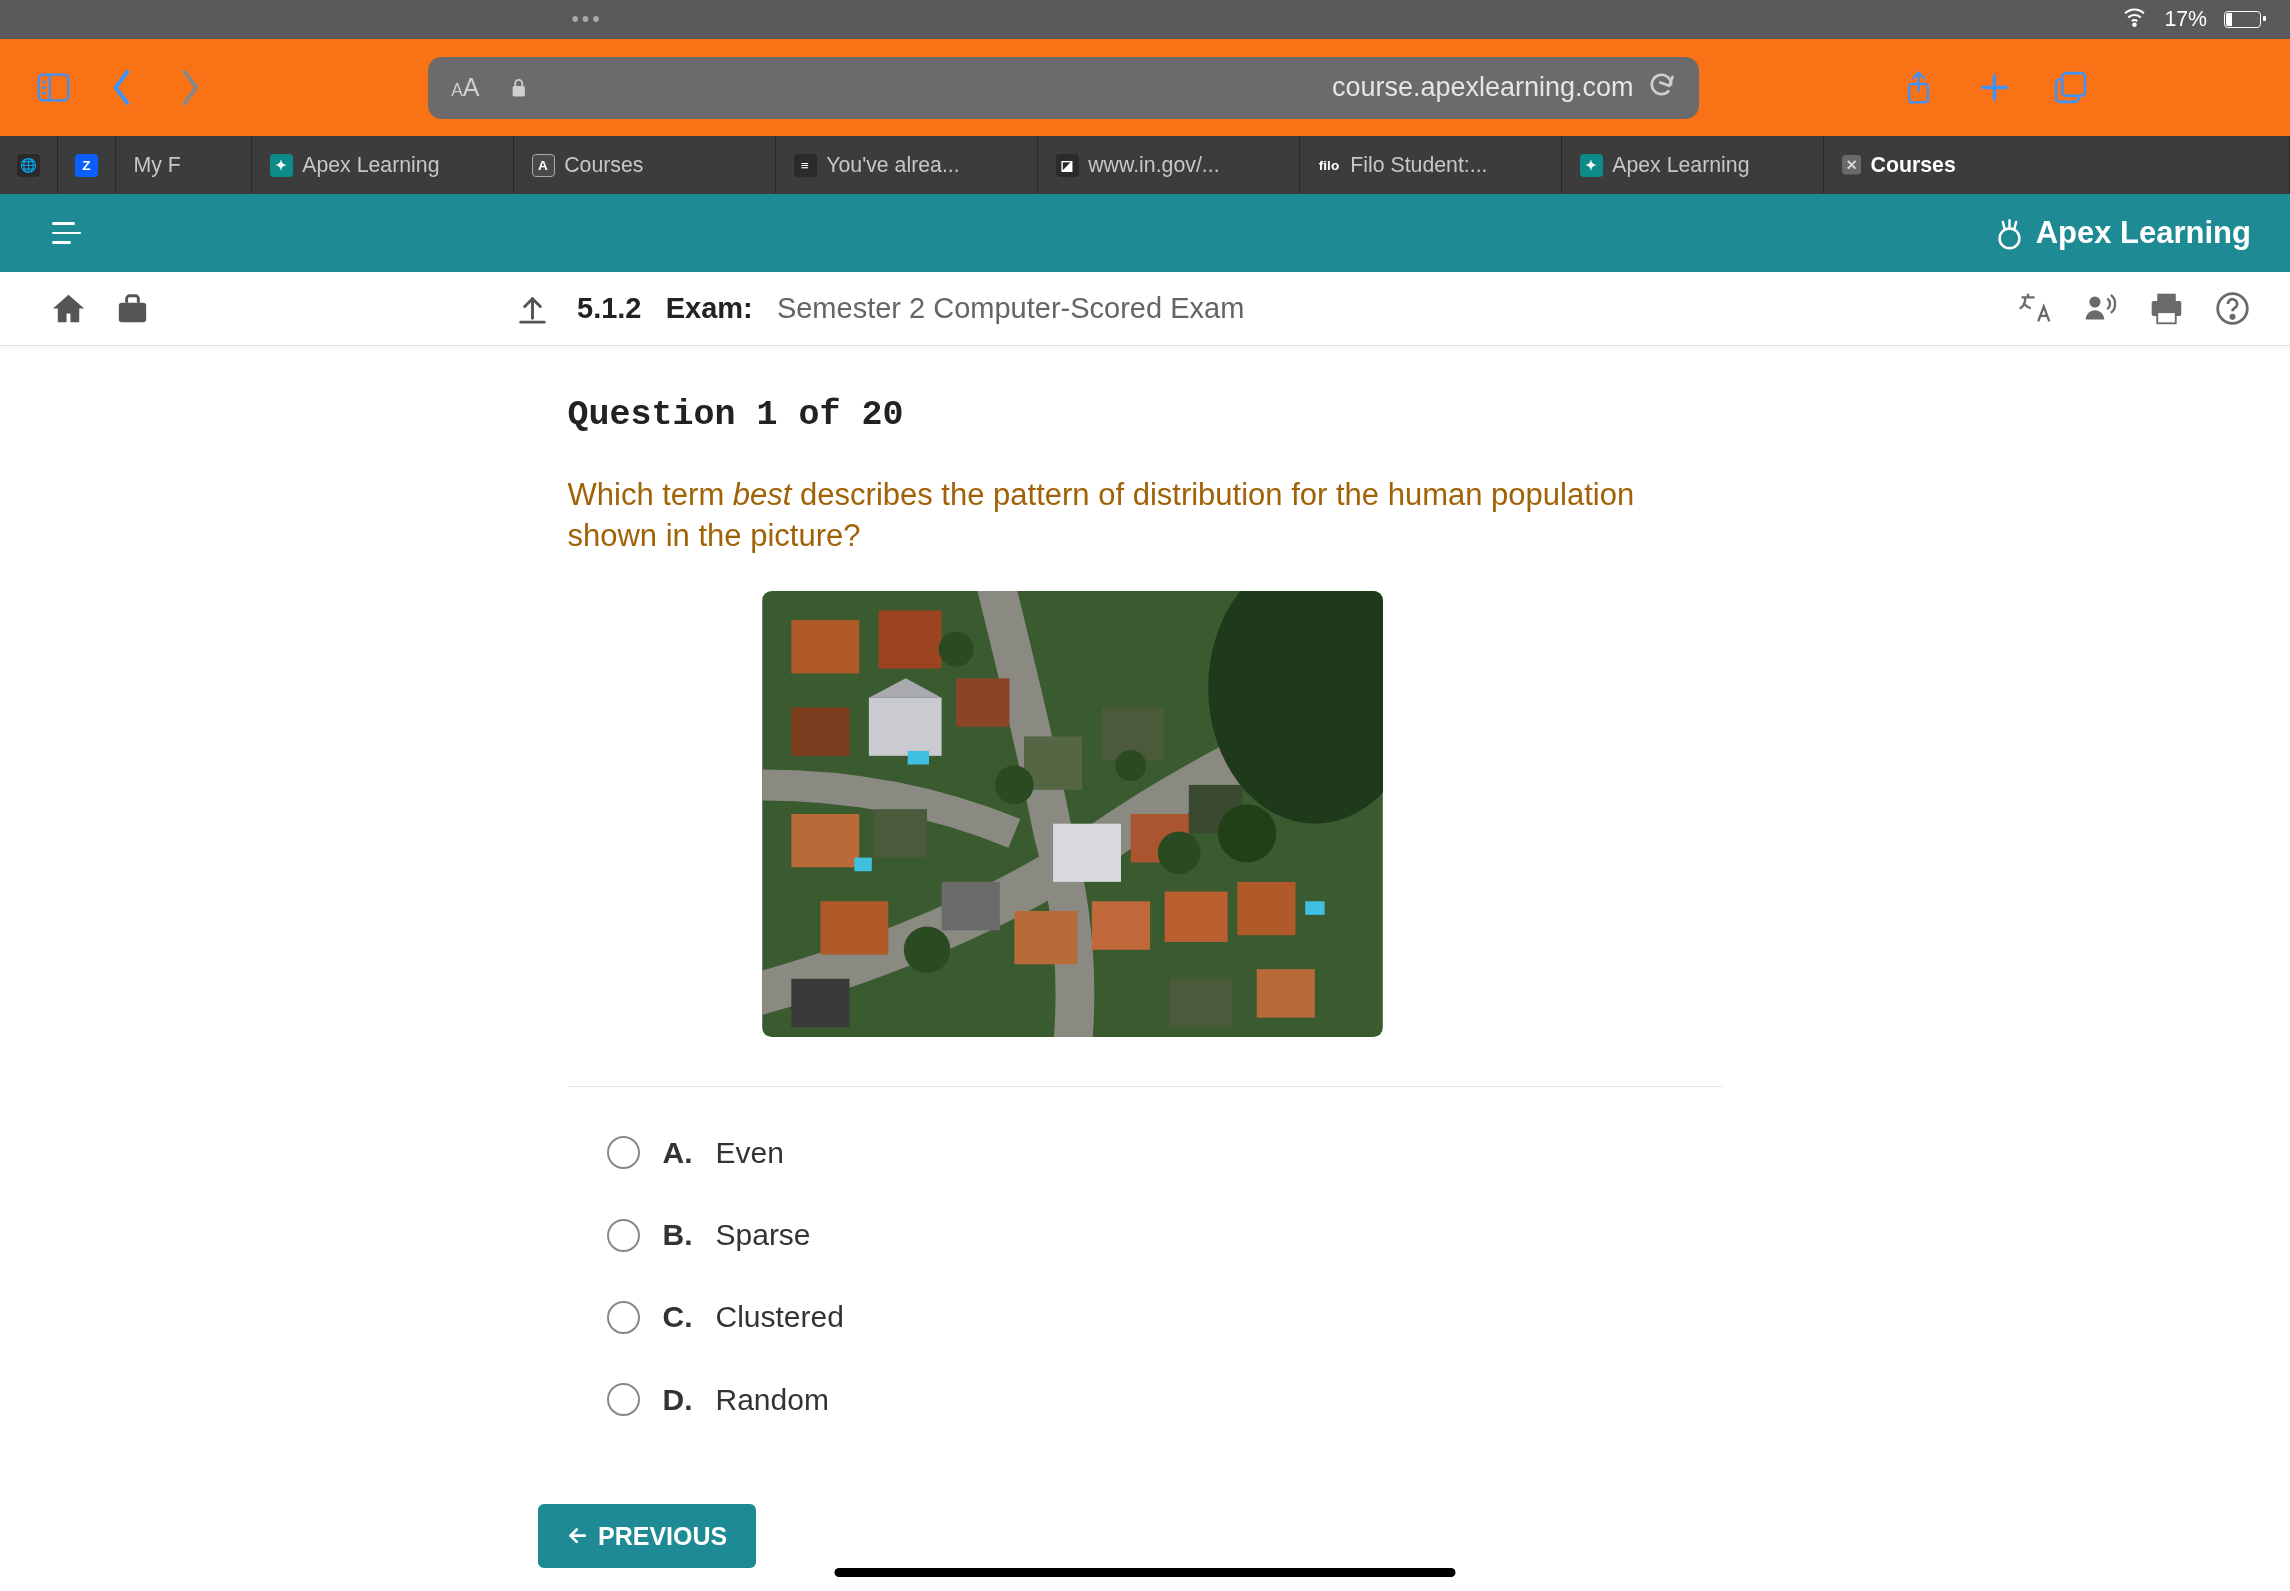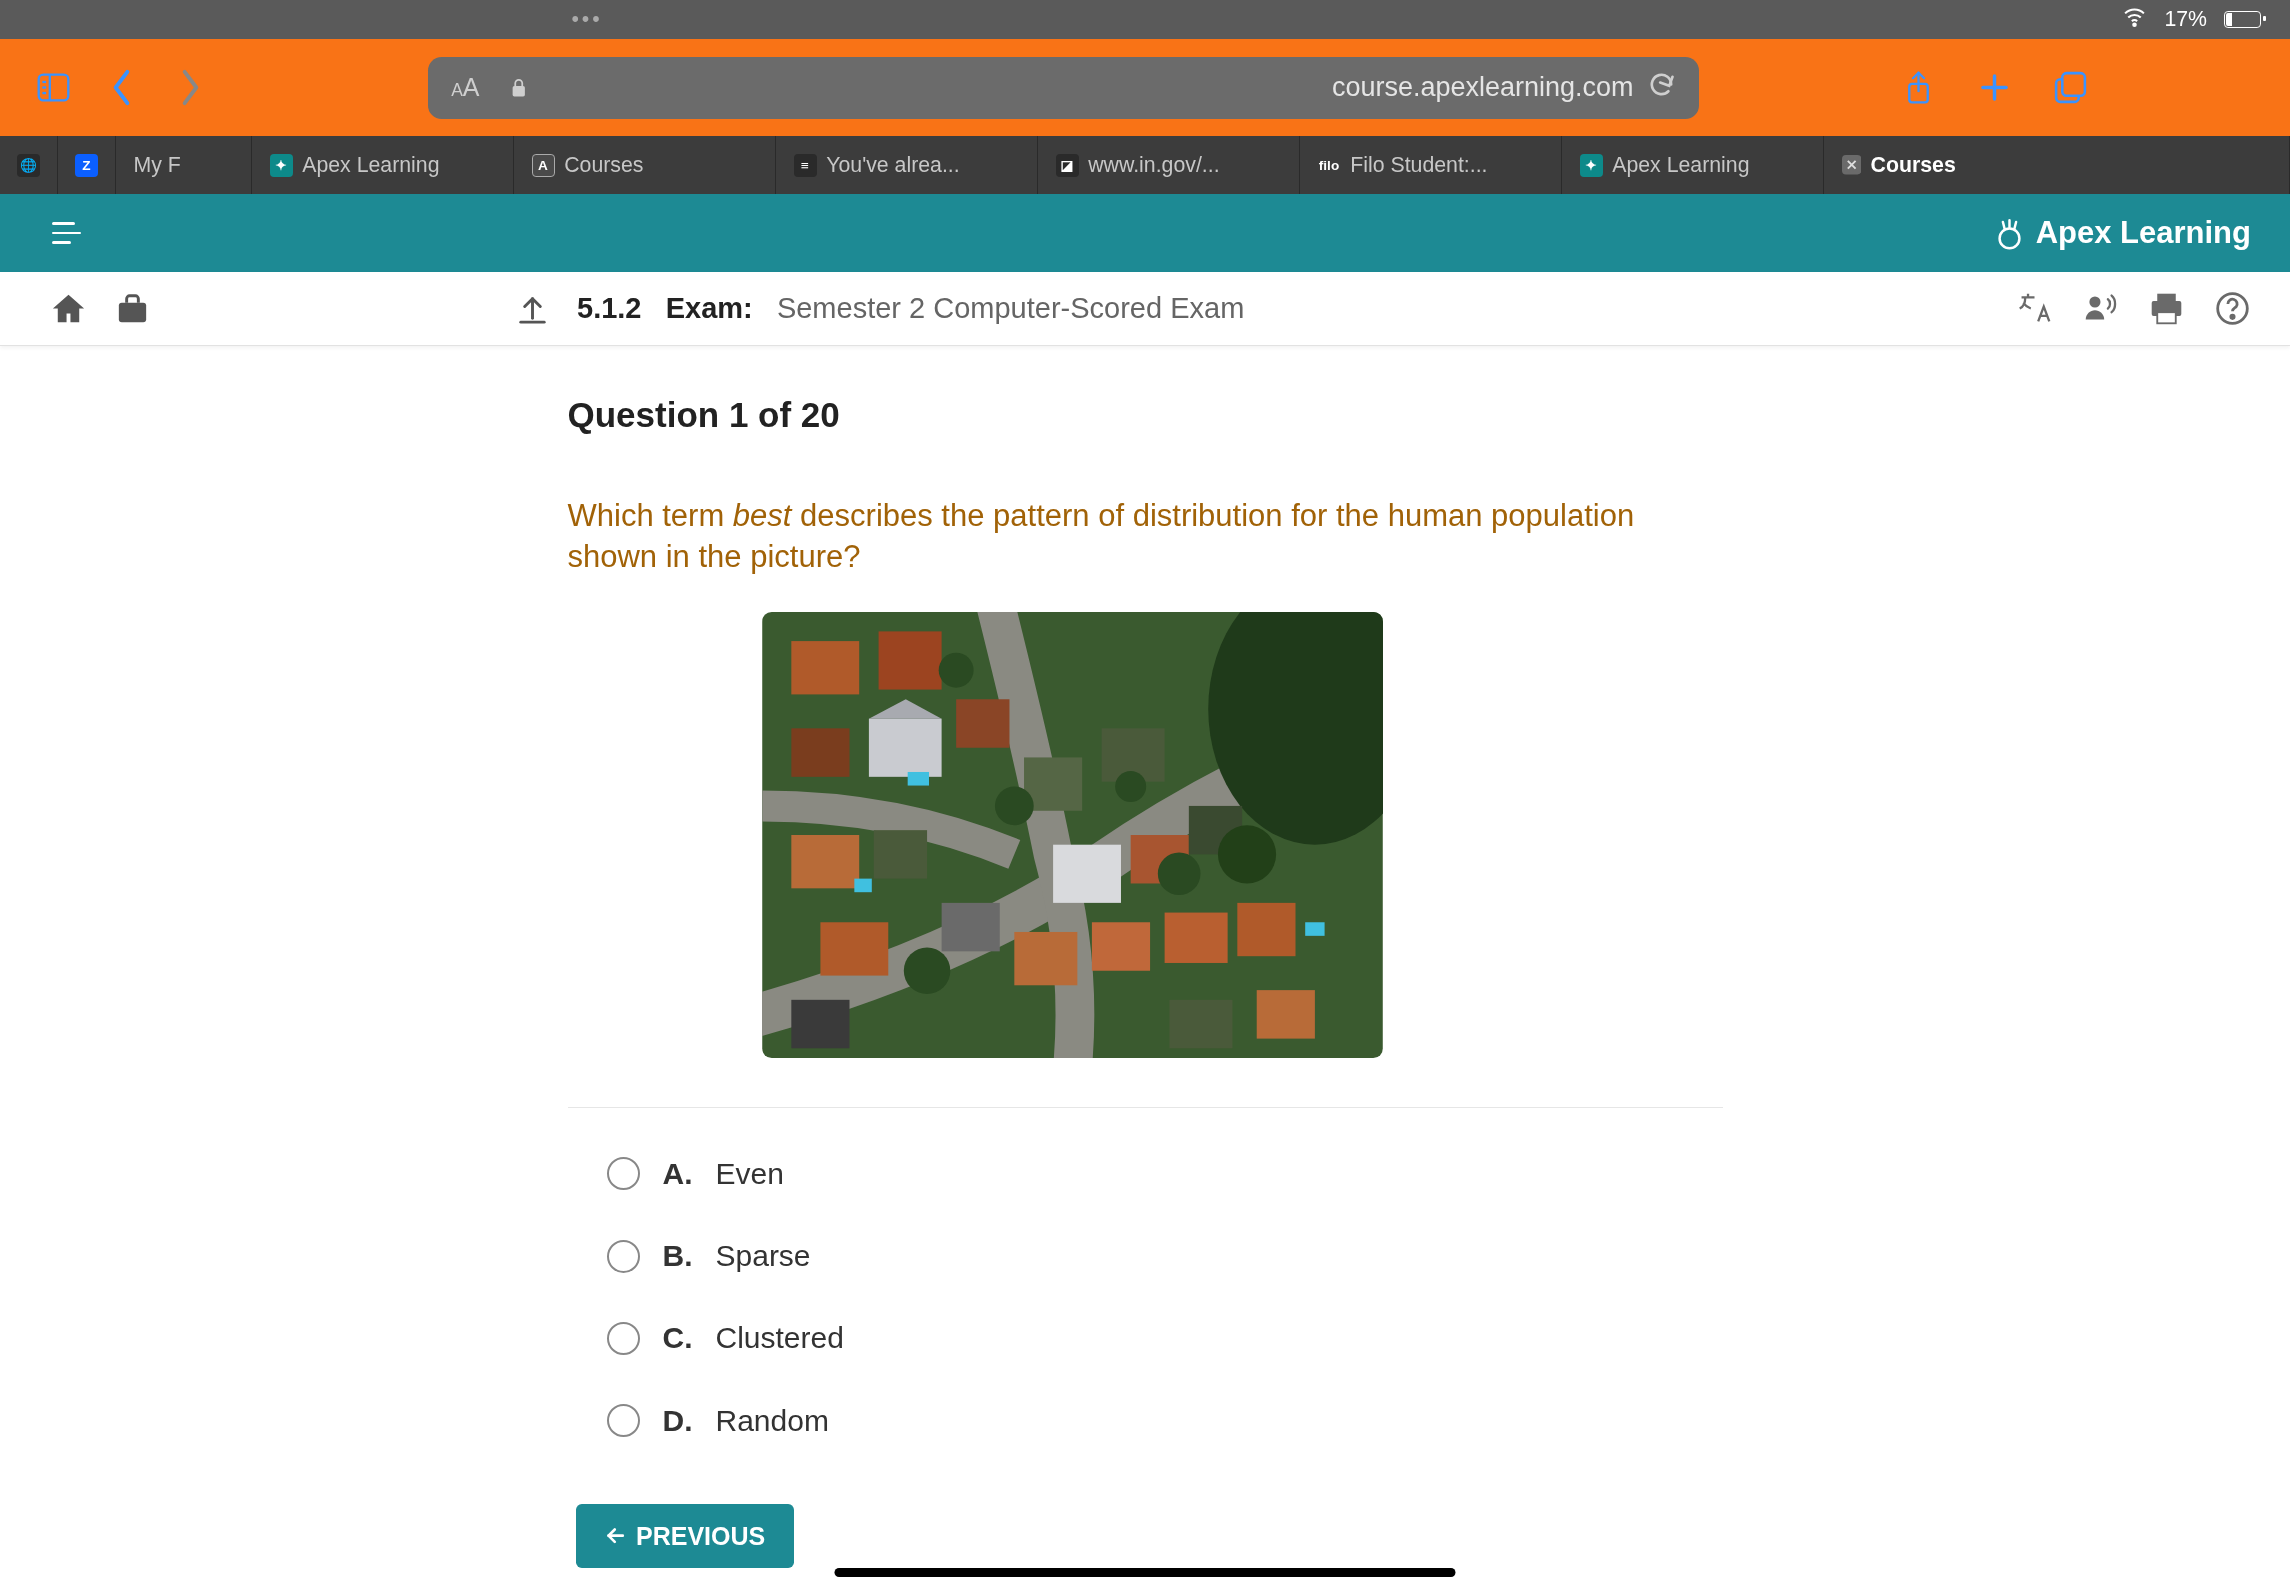--- a/index.html
+++ b/index.html
@@ -56,33 +56,33 @@
   .tool-spacer { width: 311px; }
   .exam-code { font-weight: 700; color:#222; }
   .exam-label { font-weight: 700; color:#222; }
   .exam-title { color:#656565; }
   .toolbar-right { margin-left:auto; display:flex; gap:29px; }
   .toolbar-right .tool-icon { width:37px; height:37px; color:#6a6a6a; }
   
   
   .content { padding: 49px 0 0 0; display:flex; justify-content:center; }
   .question-card { width: 1155px; }
-  .q-heading { font-size: 35px; font-weight:700; color:#222; margin-bottom: 60px; }
+  .q-heading { font-size: 35px; font-weight:700; color:#222; margin-bottom: 39px; font-family: Liberation Mono, monospace; }
   .q-prompt { font-size: 31px; line-height: 41px; color:#a16207; margin-bottom: 35px; }
   .q-prompt .ital { font-style: italic; }
   .q-image { width: 621px; height: 446px; border-radius: 9.7px; overflow:hidden; margin-left: 194px; margin-bottom: 49px; }
   .q-divider { border-top: 1.9px solid #e6e6e6; margin-bottom: 39px; }
   
   .option-row { display:flex; align-items:center; gap: 23px; padding: 9.7px 0 9.7px 39px; margin-bottom: 29px; font-size: 30px; color:#333; }
   .radio-outer { width: 33px; height:33px; border: 2.9px solid #888; border-radius:50%; flex-shrink:0; }
   .opt-letter { font-weight: 700; min-width: 29px; }
   
   
   .bottom-area { position: fixed; left: 0; right: 0; bottom: 0; height: 97px; background: rgba(255,255,255,0.9); display:flex; align-items:center; justify-content:center; }
-  .prev-btn { position:absolute; left: 576px; bottom: 23px; background:#1d8a94; color:#fff; font-size:25px; font-weight:600; padding: 17.5px 29px; border:none; border-radius:5.8px; display:flex; align-items:center; gap:9.7px; }
+  .prev-btn { position:absolute; left: 538px; bottom: 23px; background:#1d8a94; color:#fff; font-size:25px; font-weight:600; padding: 17.5px 29px; border:none; border-radius:5.8px; display:flex; align-items:center; gap:9.7px; }
   .home-indicator { position:absolute; bottom: 13.6px; left:50%; transform:translateX(-50%); width: 621px; height: 9.7px; background:#000; border-radius: 5.8px; }
   
   
   .aerial-svg { width:100%; height:100%; display:block; }
 </style>
 </head>
 <body>
 
 <div class="status-bar">
   <div class="status-center">•••</div>

